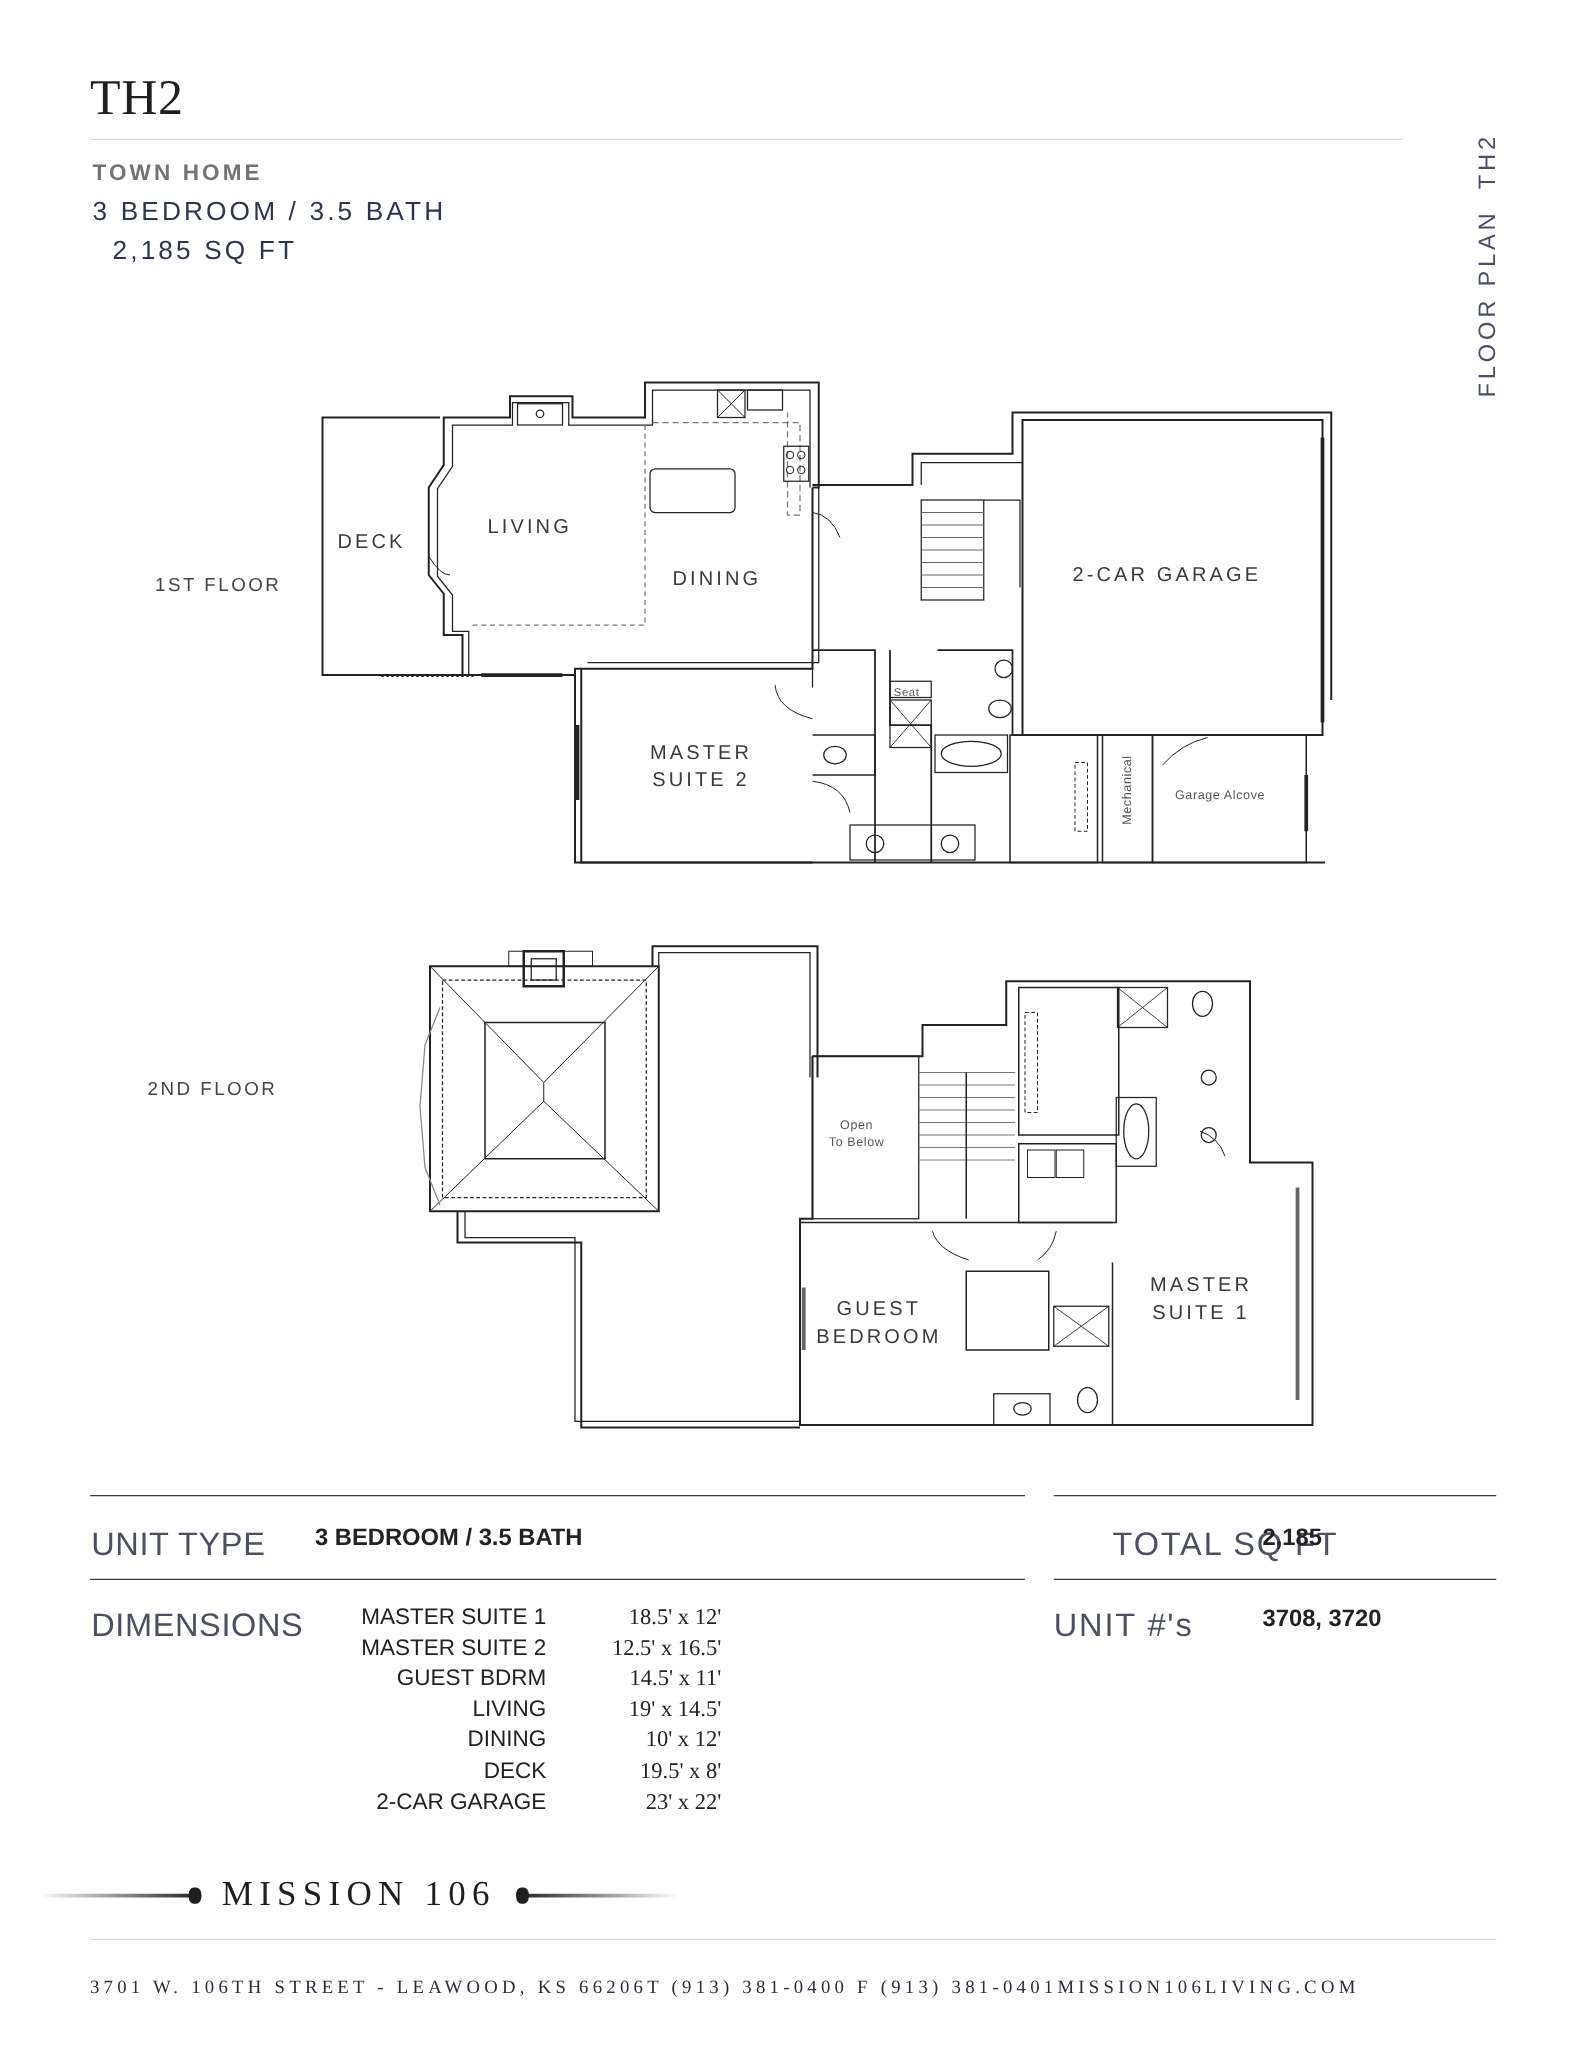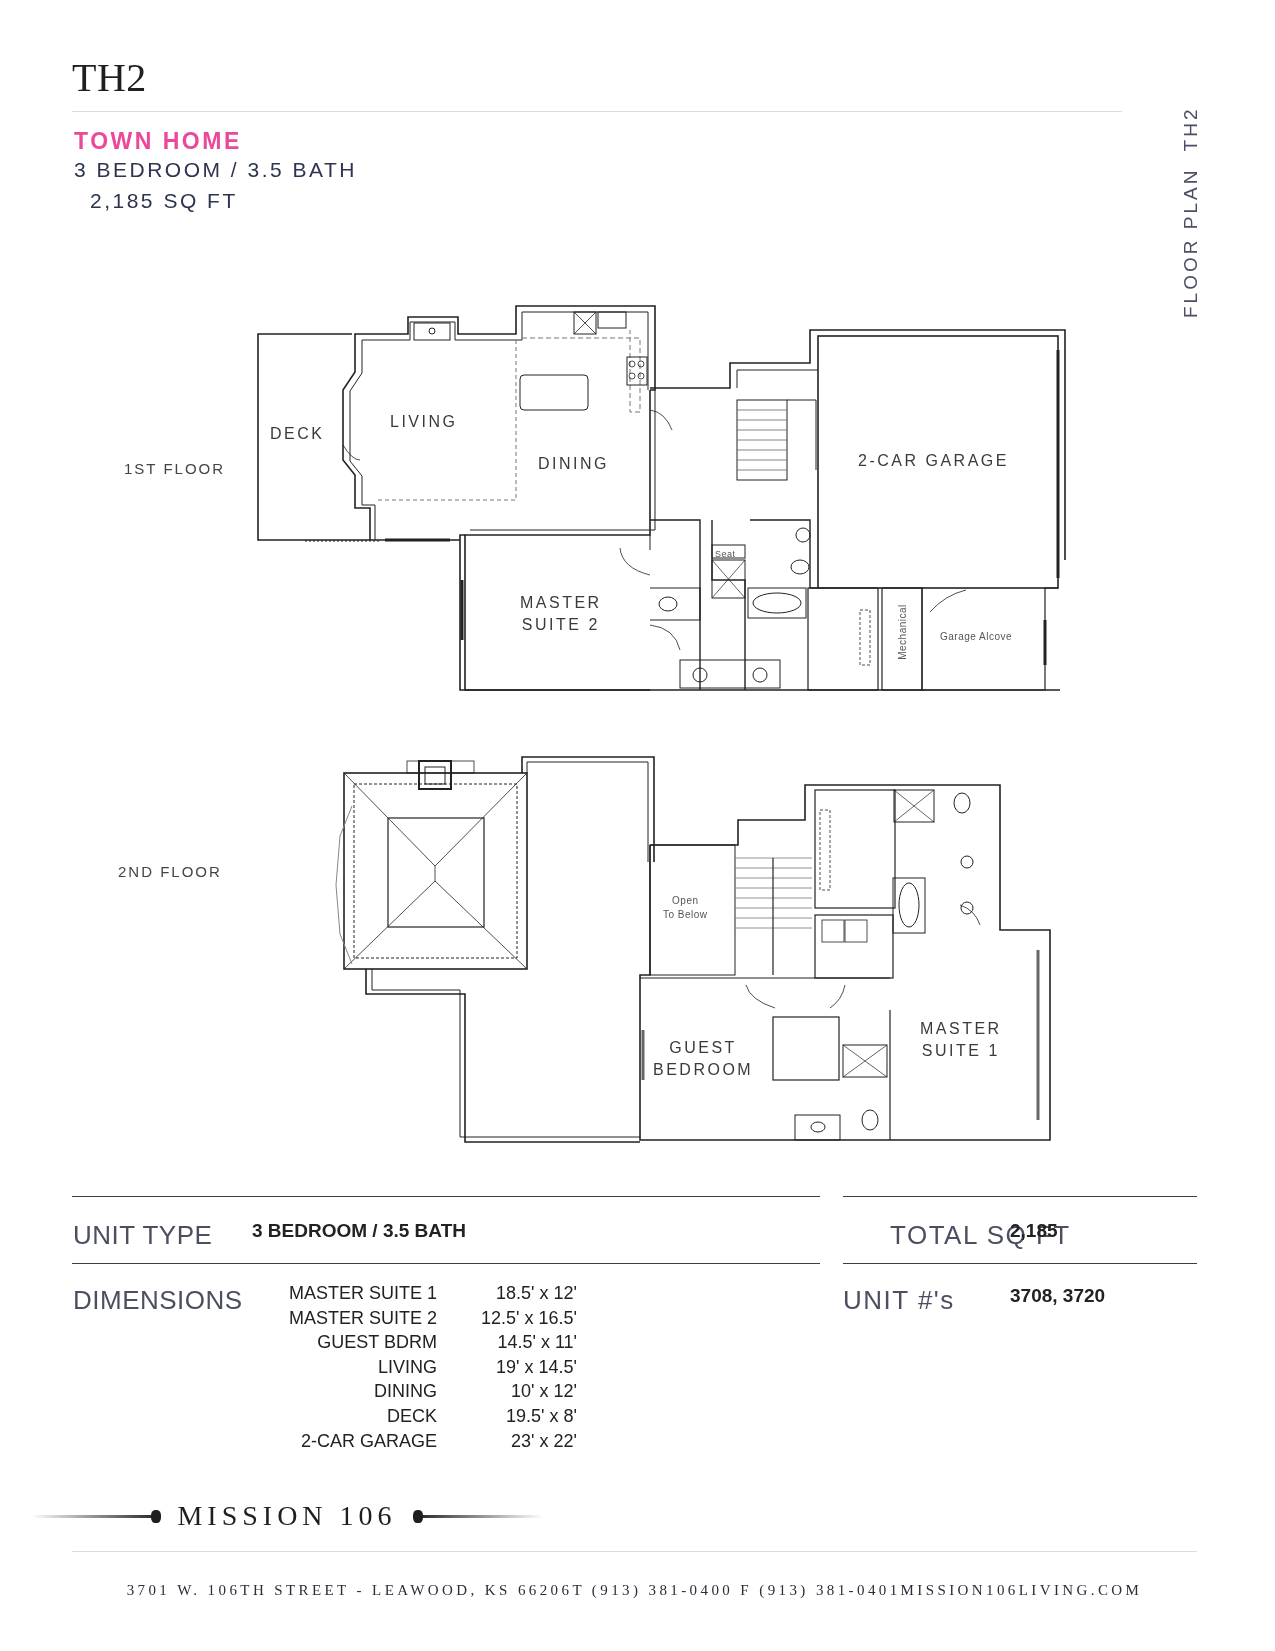--- a/index.html
+++ b/index.html
@@ -1,51 +1,51 @@
 <!DOCTYPE html>
 <html><head>
 <meta charset="utf-8">
 <style>
   html, body { margin: 0; padding: 0; background: #ffffff; }
   body { width: 1275px; height: 1651px; position: relative; overflow: hidden; font-family: "Liberation Sans", "DejaVu Sans", sans-serif; color: #2a2a2a; }
 
   .title { position: absolute; left: 72px; top: 54px; font-family: "Liberation Serif", "DejaVu Serif", serif; font-size: 40px; color: #1f1f1f; letter-spacing: 0.5px; }
   .title-rule { position: absolute; left: 72px; top: 111px; width: 1050px; height: 1px; background: #dcdcdc; }
-  .sub-type { position: absolute; left: 74px; top: 128px; font-size: 23px; letter-spacing: 2.5px; color: #ec4899; font-weight: bold; }
+  .sub-type { position: absolute; left: 74px; top: 128px; font-size: 18px; letter-spacing: 2.5px; color: #737373; font-weight: bold; }
   .sub-beds { position: absolute; left: 74px; top: 158px; font-size: 21px; letter-spacing: 2.5px; color: #2d3450; }
   .sub-sqft { position: absolute; left: 74px; top: 189px; font-size: 21px; letter-spacing: 2.5px; color: #2d3450; margin-left: 16px; }
 
   .side-label { position: absolute; left: 1180px; top: 318px; transform-origin: left top; transform: rotate(-90deg); font-size: 19px; letter-spacing: 3px; color: #4a4f63; white-space: nowrap; }
 
   .floor-label { position: absolute; font-size: 15px; letter-spacing: 2px; color: #444; }
   .room { position: absolute; font-size: 16px; letter-spacing: 2.5px; color: #3a3a3a; text-align: center; line-height: 22px; }
   .room.small { font-size: 10px; letter-spacing: 0.5px; line-height: 14px; color: #555; }
   .room.tiny { font-size: 9px; letter-spacing: 0.5px; color: #555; }
   .room.vert { transform: rotate(-90deg); transform-origin: center; }
 
   svg.plan { position: absolute; left: 0; top: 0; }
 
   .hr { position: absolute; height: 1px; background: #3e3e3e; }
   .lbl { position: absolute; font-size: 26px; color: #4b4f60; letter-spacing: 0.5px; }
   .val { position: absolute; font-size: 19px; color: #222; font-weight: bold; }
   .dim-list { position: absolute; left: 252px; top: 1268px; }
   .dim-row { display: flex; height: 24.6px; font-size: 18px; color: #222; }
   .dim-name { width: 185px; }
-  .dim-val { width: 140px; }
+  .dim-val { width: 140px; font-family: Liberation Serif, serif; }
 
   .brand { position: absolute; left: 0; width: 1275px; top: 1500px; text-align: left; margin-left: 31px; }
   .brand-text { display: inline-block; font-family: "Liberation Serif", "DejaVu Serif", serif; font-size: 28px; letter-spacing: 5px; color: #1f1f1f; padding: 0 12px; vertical-align: middle; }
   .flourish { display: inline-block; width: 130px; height: 3px; background: linear-gradient(90deg, rgba(30,30,30,0), #1f1f1f); vertical-align: middle; position: relative; }
   .flourish.r { background: linear-gradient(90deg, #1f1f1f, rgba(30,30,30,0)); }
   .flourish::after { content: ""; position: absolute; top: -5px; width: 10px; height: 13px; background: #1f1f1f; border-radius: 40%; }
   .flourish.l::after { right: 0; }
   .flourish.r::after { left: 0; }
 
   .foot-rule { position: absolute; left: 72px; top: 1551px; width: 1125px; height: 1px; background: #dcdcdc; }
-  .footer { position: absolute; left: 72px; top: 1582px; width: 1125px; display: flex; justify-content: center; font-family: "Liberation Serif", "DejaVu Serif", serif; font-size: 15px; letter-spacing: 3.4px; color: #2c2c3a; white-space: nowrap; }
+  .footer { position: absolute; left: 72px; top: 1582px; width: 1125px; display: flex; justify-content: flex-start; font-family: "Liberation Serif", "DejaVu Serif", serif; font-size: 15px; letter-spacing: 3.4px; color: #2c2c3a; white-space: nowrap; }
 </style>
 </head>
 <body>
 
 <div class="title">TH2</div>
 <div class="title-rule"></div>
 <div class="sub-type">TOWN HOME</div>
 <div class="sub-beds">3 BEDROOM / 3.5 BATH</div>
 <div class="sub-sqft">2,185 SQ FT</div>
 <div class="side-label" style="white-space:pre">FLOOR PLAN  TH2</div>

